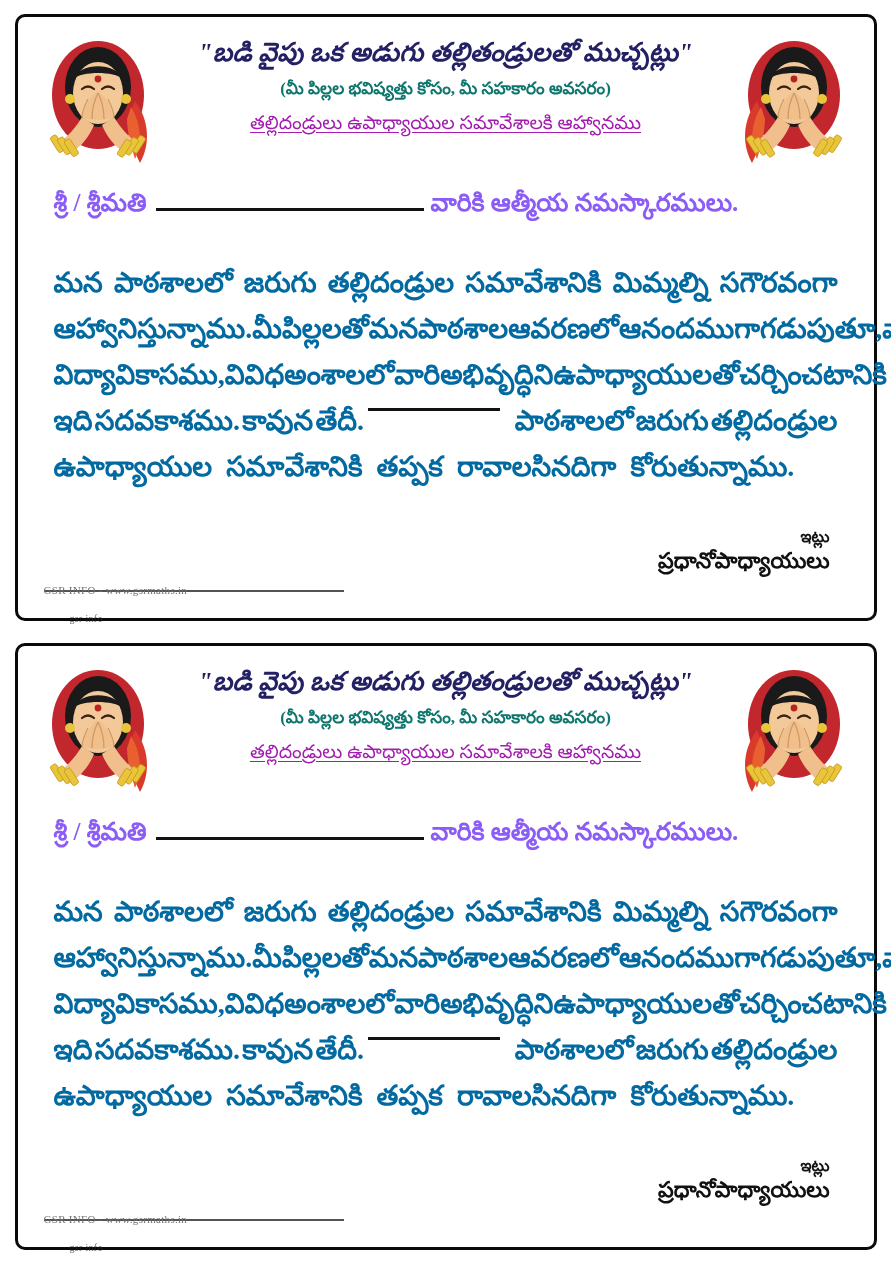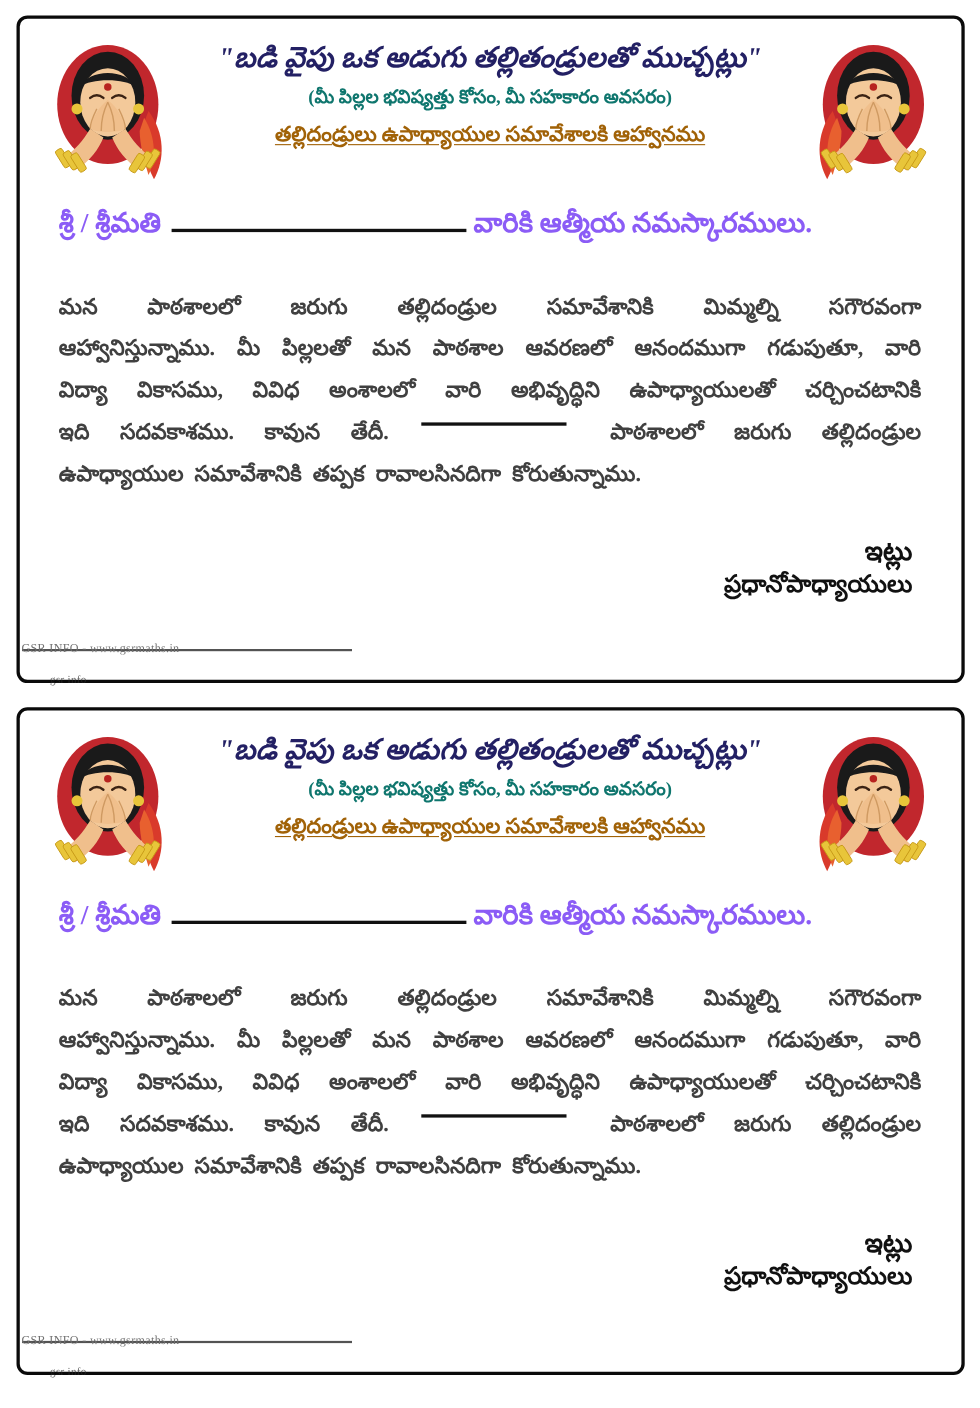--- a/index.html
+++ b/index.html
@@ -68,23 +68,23 @@
   .subtitle {
     color: #0f766e;
     font-family: "Liberation Serif", serif;
     font-weight: bold;
     font-size: 17px;
     line-height: 1.25;
     margin: 0 0 12px 0;
     white-space: nowrap;
   }
   .sub-underlined {
-    color: #a16207;
-    font-family: "Liberation Serif", serif;
-    font-weight: bold;
+    color: #a21caf;
+    font-family: "Liberation Serif", serif;
+    font-weight: normal;
     font-size: 19px;
     line-height: 1.25;
     margin: 12px;
     text-decoration: underline;
     text-underline-offset: 3px;
     white-space: nowrap;
   }
 
   
   .logo {
@@ -115,23 +115,23 @@
     height: 1px;
     width: 268px;
     margin: 0 6px 5px 10px;
   }
   .blank-line.short {
     width: 132px;
     margin: 0 12px 5px 2px;
   }
   .para-line {
     font-family: "Liberation Serif", serif;
-    font-size: 20px;
+    font-size: 28px;
     font-weight: bold;
-    color: #404040;
+    color: #0369a1;
     line-height: 1.0;
     margin: 0 0 18px 0;
     display: flex;
     justify-content: space-between;
     white-space: nowrap;
   }
   .para-line.flow {
     display: block;
     text-align: left;
   }
@@ -140,27 +140,27 @@
 
   
   .signature {
     text-align: right;
     padding: 46px 44px 0 0;
     font-family: "Liberation Serif", serif;
     font-weight: bold;
     color: #111111;
     line-height: 1.25;
   }
-  .sig-line1 { font-size: 24px; }
+  .sig-line1 { font-size: 16px; }
   .sig-line2 { font-size: 22px; text-align: right; }
 
   
   .footer-wm {
     position: absolute;
-    left: 2px;
+    left: 26px;
     bottom: -6px;
     width: 300px;
     font-family: "Liberation Serif", serif;
     color: #3a3a3a;
     font-size: 11px;
     letter-spacing: 0.3px;
     opacity: 0.72;
     line-height: 1.05;
   }
   .footer-wm .rule {

